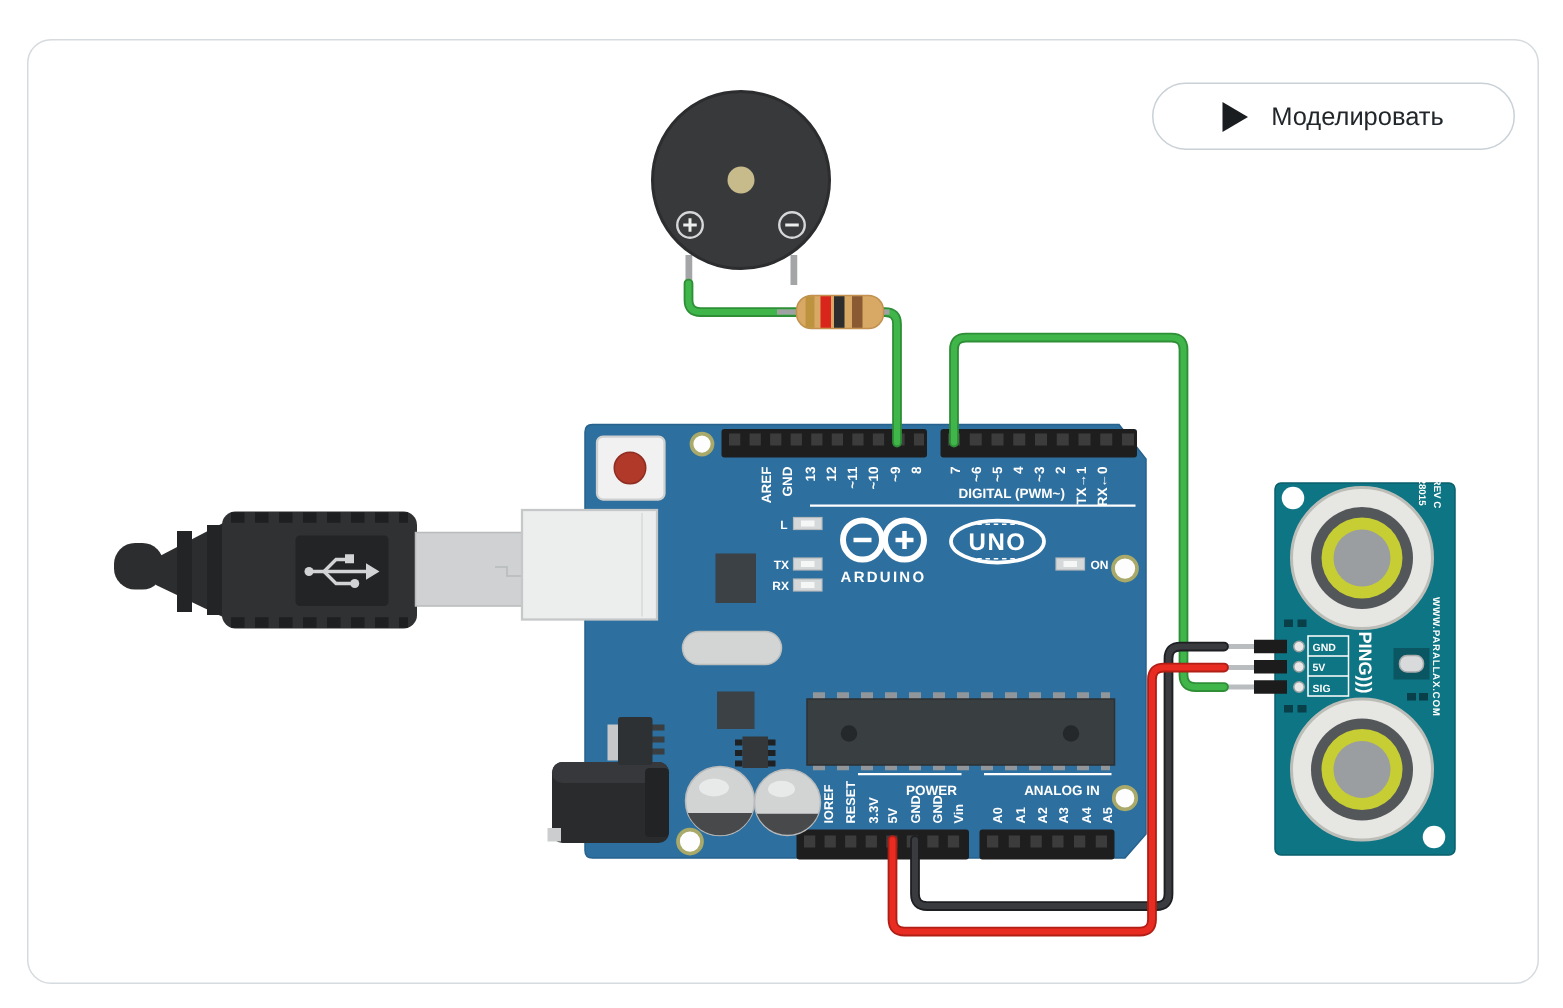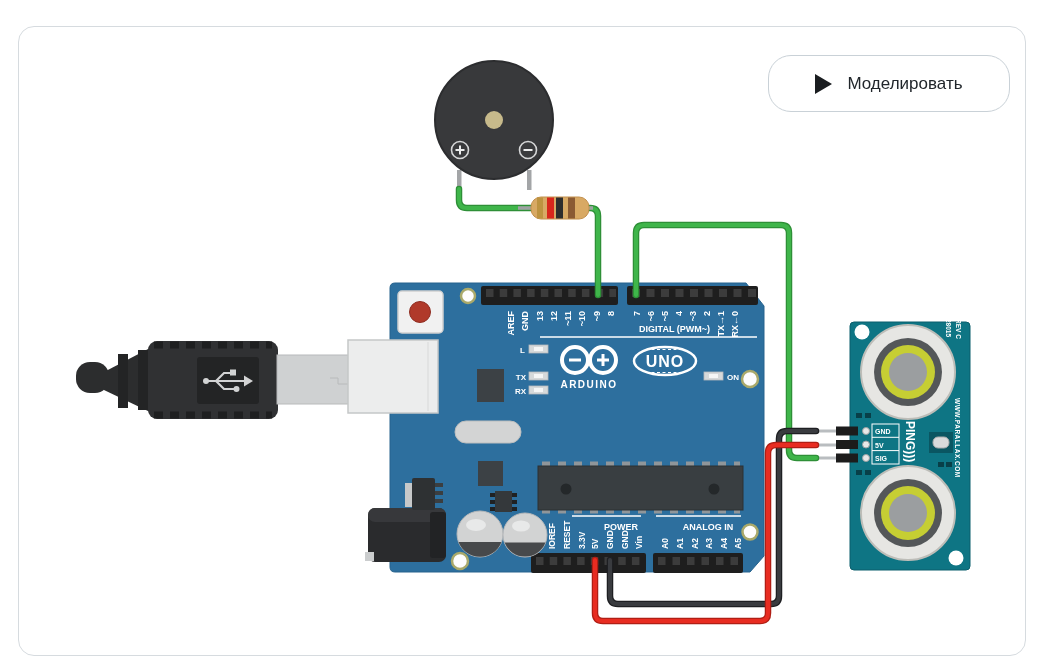--- a/index.html
+++ b/index.html
@@ -1,20 +1,20 @@
 <!DOCTYPE html>
 <html><head>
 <meta charset="utf-8">
 <style>
   html,body{margin:0;padding:0;background:#ffffff;}
   .stage{position:relative;width:1042px;height:672px;background:#fff;overflow:hidden;
          font-family:"Liberation Sans", sans-serif;}
   .canvas-frame{position:absolute;left:18px;top:26px;width:1006px;height:628px;
          border:1.5px solid #d6dbdf;border-radius:16px;background:#ffffff;}
-  .sim-btn{position:absolute;left:768px;top:55px;width:242px;height:57px;
+  .sim-btn{position:absolute;left:768px;top:55px;width:242px;height:45px;
          border:1.5px solid #c9d1d7;border-radius:23px;background:#ffffff;
          display:flex;align-items:center;justify-content:center;gap:15px;
          font-size:17px;color:#21262b;cursor:pointer;box-sizing:border-box;}
   .play-tri{width:0;height:0;border-left:17px solid #1a1d20;
          border-top:10px solid transparent;border-bottom:10px solid transparent;}
   svg{position:absolute;left:0;top:0;}
   svg text{font-family:"Liberation Sans","DejaVu Sans",sans-serif;}
   .silk{fill:#ffffff;font-weight:bold;}
 </style>
 </head>

